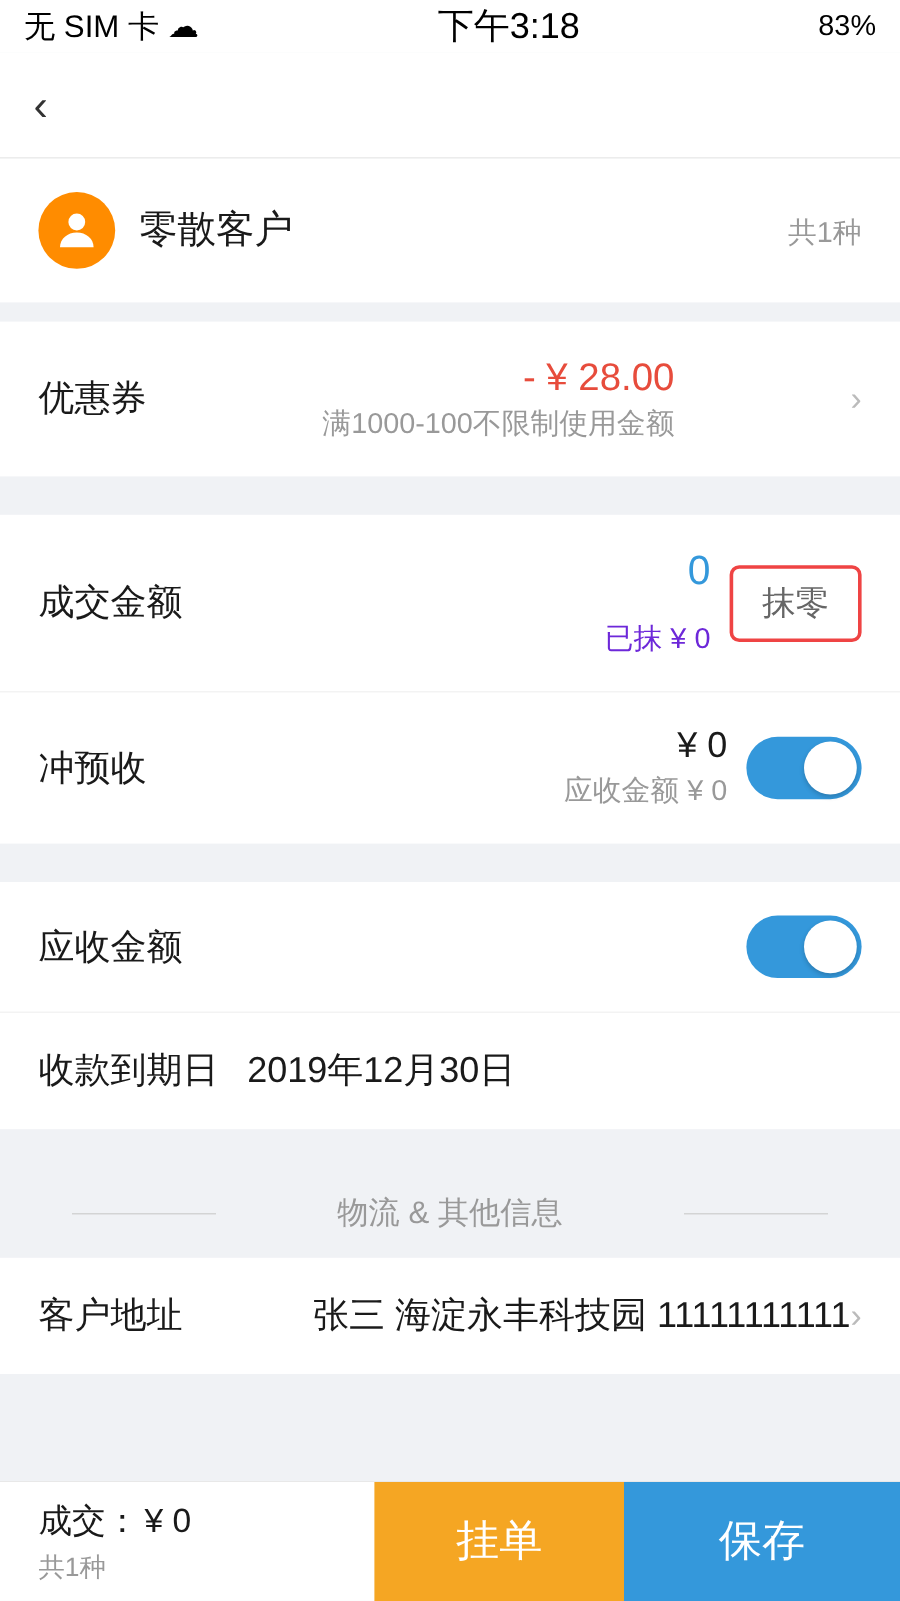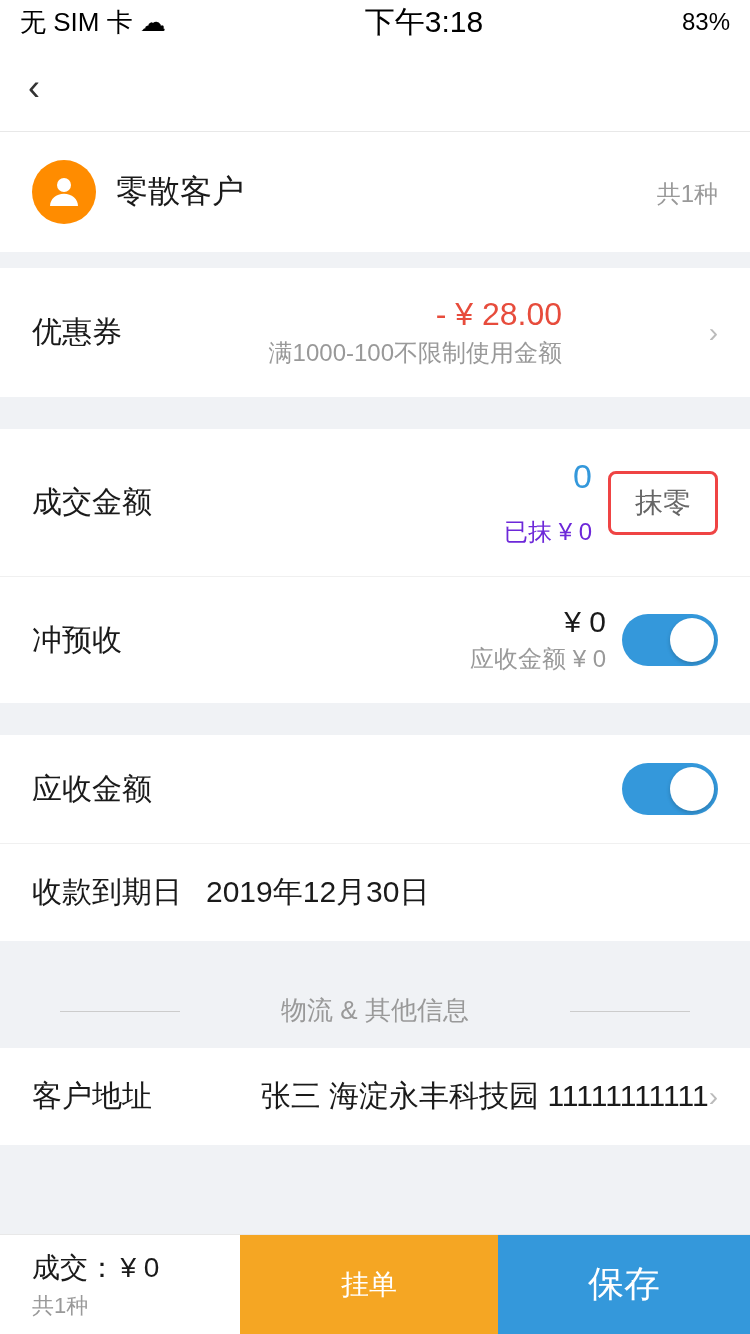--- a/index.html
+++ b/index.html
@@ -288,33 +288,33 @@
       font-size: 28px;
       color: #1a1a1a;
       font-weight: 500;
     }
     .bottom-count {
       font-size: 22px;
       color: #999;
       margin-top: 4px;
     }
     .btn-hold {
-      width: 258px;
+      width: 208px;
       height: 100px;
       background: #F5A623;
       border: none;
-      font-size: 28px;
+      font-size: 36px;
       color: #fff;
       cursor: pointer;
       display: flex;
       align-items: center;
       justify-content: center;
     }
     .btn-save {
-      width: 252px;
+      width: 230px;
       height: 100px;
       background: #3498db;
       border: none;
       font-size: 36px;
       color: #fff;
       cursor: pointer;
       display: flex;
       align-items: center;
       justify-content: center;
     }

